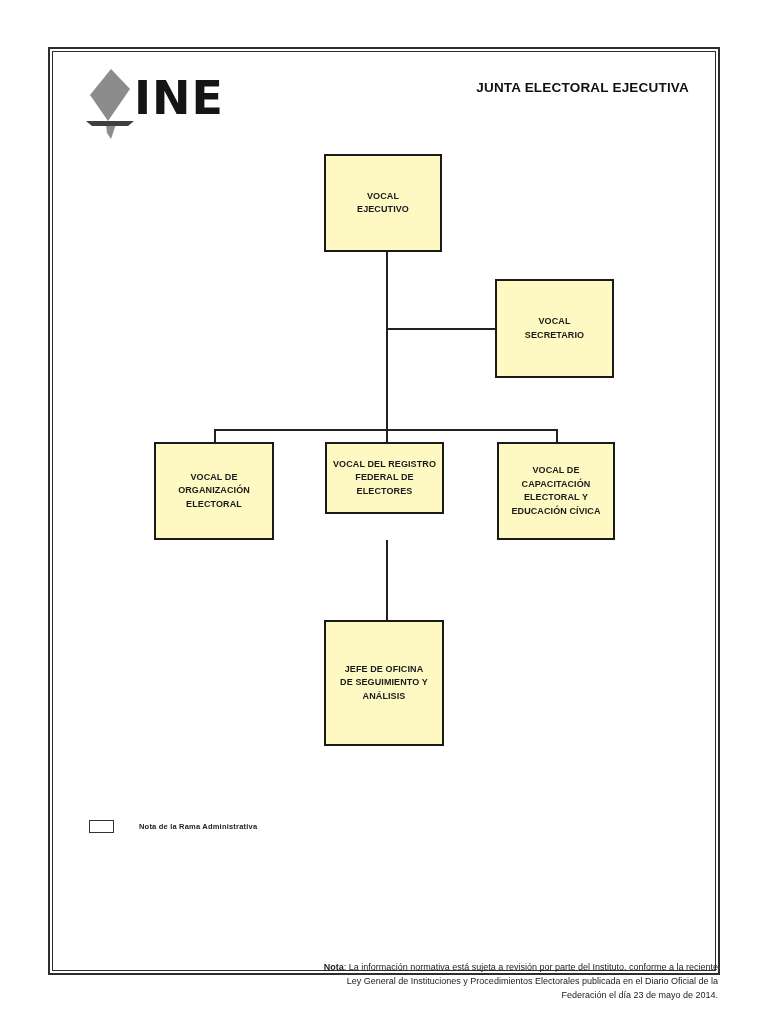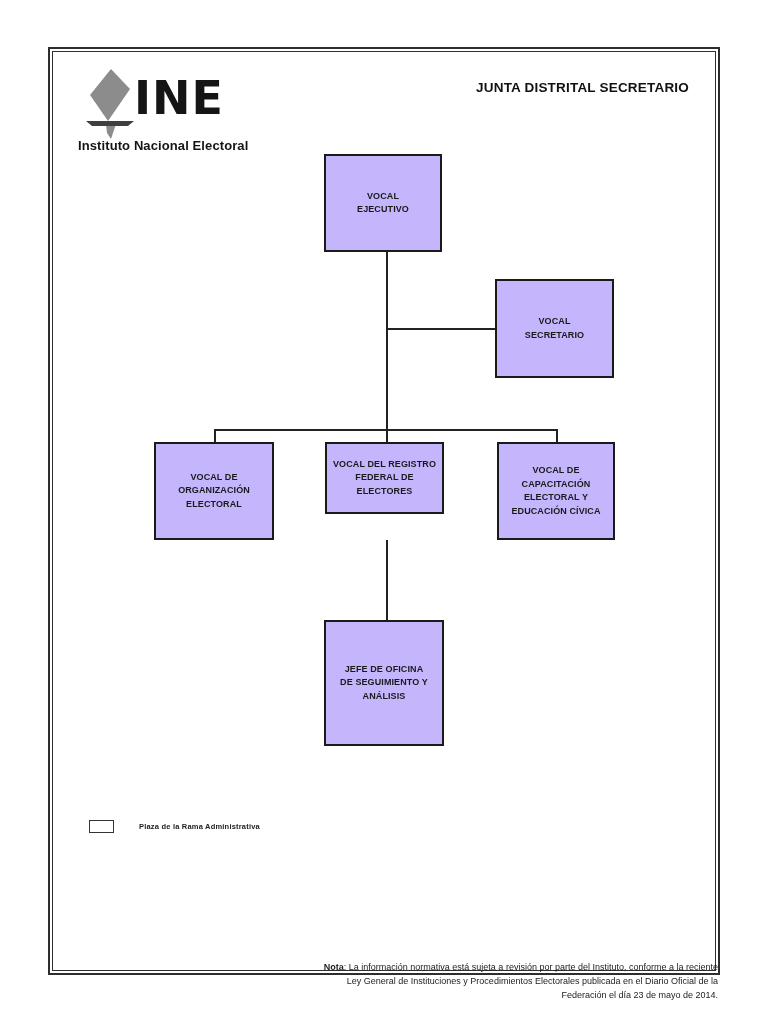--- a/index.html
+++ b/index.html
@@ -38,21 +38,21 @@
   }
   .doc-title {
     position: absolute; right: 29px; top: 31px;
     font-weight: bold; font-size: 13.5px; letter-spacing: 0.2px; color: #111;
     white-space: nowrap;
   }
   
   .node {
     position: absolute;
     box-sizing: border-box;
-    background: #c4b5fd;
+    background: #fef9c3;
     border: 2px solid #1a1a1a;
     display: flex; align-items: center; justify-content: center;
     text-align: center;
     font-weight: bold; font-size: 9px; line-height: 1.5;
     letter-spacing: 0.1px;
     white-space: pre-line;
     padding: 4px;
   }
   .node-ejecutivo     { left: 274px; top: 105px; width: 118px; height: 98px; }
   .node-secretario    { left: 445px; top: 230px; width: 119px; height: 99px; }
@@ -94,23 +94,22 @@
 <div class="canvas">
   <div class="frame">
 
     <div class="logo-block">
       <svg class="logo-diamond" width="52" height="76" viewBox="0 0 52 76">
         <polygon points="27,0 46,20 24,52 6,26" fill="#8c8c8c"></polygon>
         <polygon points="22,55 32,55 27,70 23,64" fill="#8c8c8c"></polygon>
         <polygon points="2,52 50,52 44,57 8,57" fill="#3f3f3f"></polygon>
       </svg>
       <div class="logo-acronym">INE</div>
-      <div class="logo-subtitle">Instituto Nacional Electoral</div>
     </div>
-    <div class="doc-title">JUNTA DISTRITAL SECRETARIO</div>
+    <div class="doc-title">JUNTA ELECTORAL EJECUTIVA</div>
 
     <div class="line trunk-1"></div>
     <div class="line sec-branch"></div>
     <div class="line row-branch"></div>
     <div class="line stub-left"></div>
     <div class="line stub-right"></div>
     <div class="line trunk-2"></div>
 
     <div class="node node-ejecutivo">VOCAL
 EJECUTIVO</div>
@@ -126,21 +125,21 @@
 CAPACITACIÓN
 ELECTORAL Y
 EDUCACIÓN CÍVICA</div>
     <div class="node node-jefe">JEFE DE OFICINA
 DE SEGUIMIENTO Y
 ANÁLISIS</div>
 
     <div class="legend">
       <div class="legend-row">
         <div class="swatch swatch-rama"></div>
-        <div class="legend-label">Plaza de la Rama Administrativa</div>
+        <div class="legend-label">Nota de la Rama Administrativa</div>
       </div>
     </div>
 
     <div class="note">
       <b>Nota</b><span>: La información normativa está sujeta a revisión por parte del Instituto, conforme a la reciente Ley General de Instituciones y Procedimientos Electorales publicada en el Diario Oficial de la Federación el día 23 de mayo de 2014.</span>
     </div>
 
   </div>
 </div>
 

